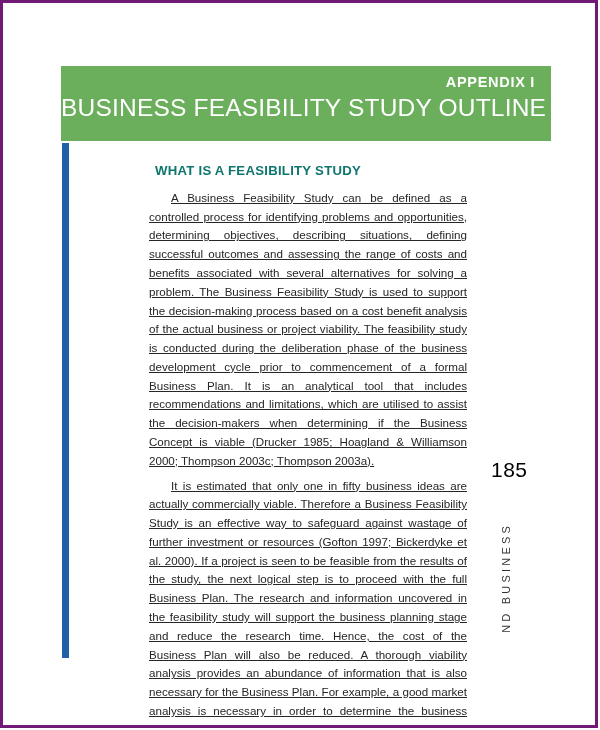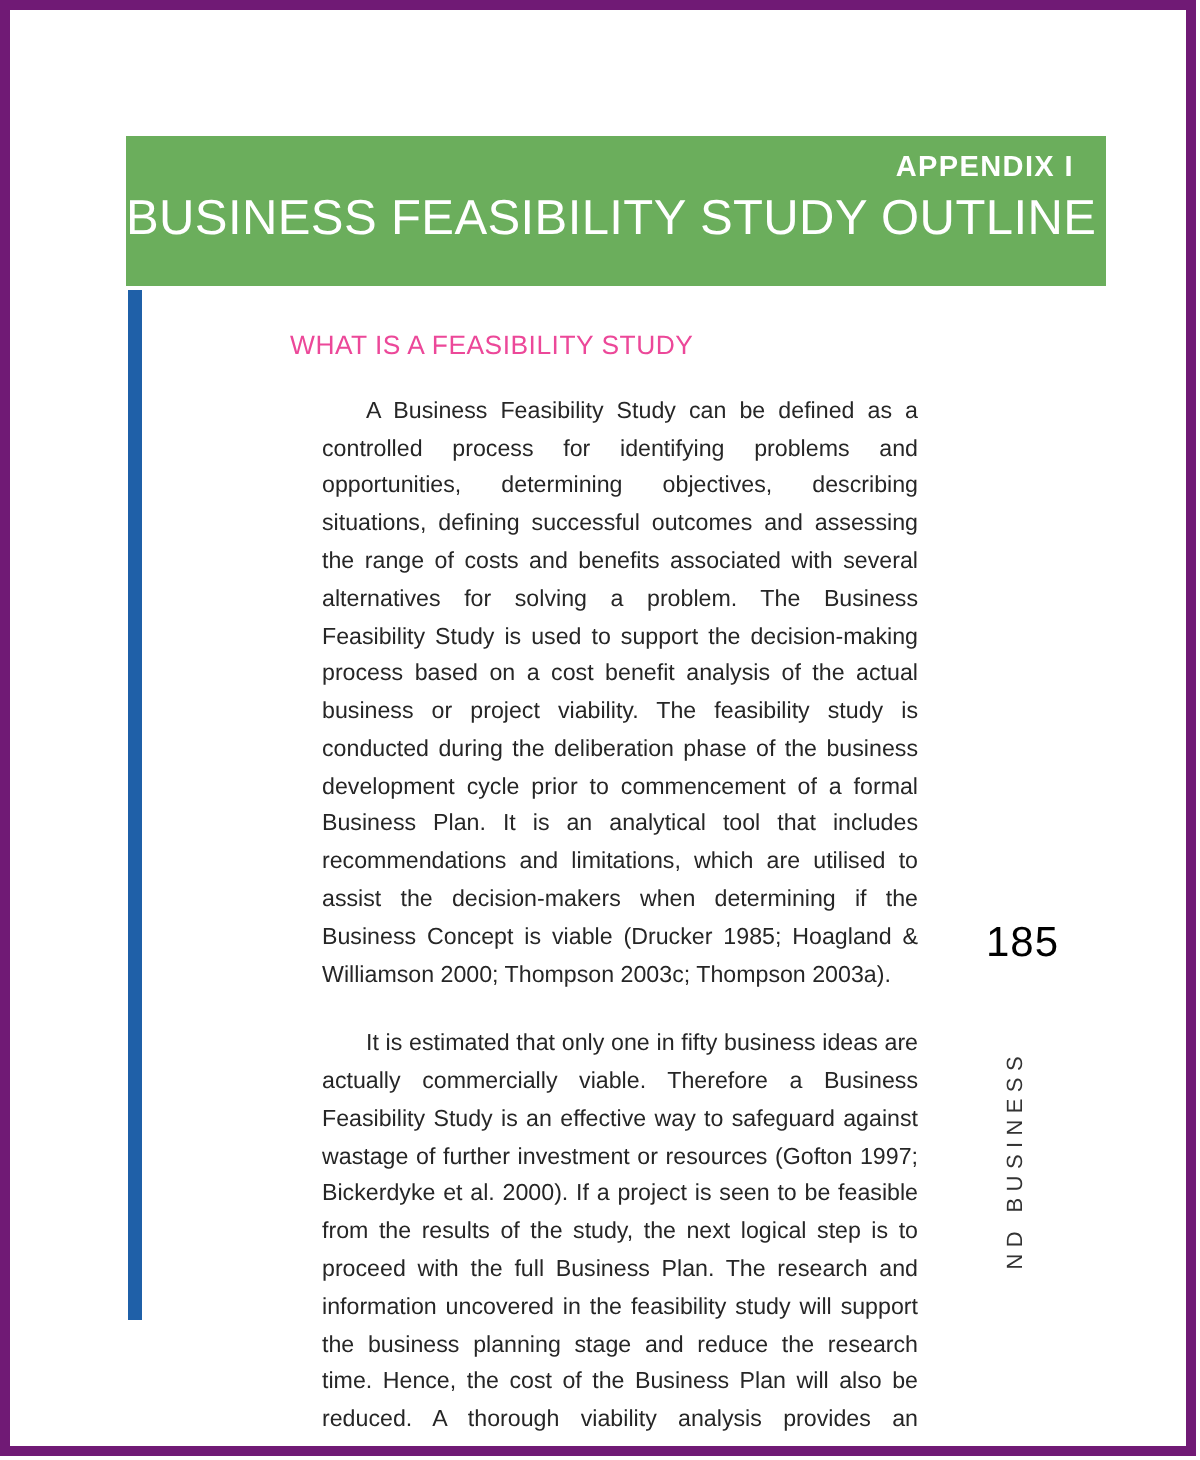--- a/index.html
+++ b/index.html
@@ -13,21 +13,21 @@
     overflow: hidden;
     font-family: "Liberation Sans", sans-serif;
   }
 
   
   .page {
     position: relative;
     width: 598px;
     height: 728px;
     background: #ffffff;
-    border: 5px solid #701a75;
+    border: 3px solid #701a75;
     box-sizing: border-box;
     overflow: hidden;
   }
 
   
   .banner {
     position: absolute;
     left: 58px;
     top: 63px;
     width: 490px;
@@ -67,39 +67,40 @@
 
   
   .content {
     position: absolute;
     left: 140px;
     top: 160px;
     width: 330px;
   }
   .section-heading {
     font-size: 13.2px;
-    font-weight: normal;
-    color: #ec4899;
+    font-weight: bold;
+    color: #0f766e;
     letter-spacing: 0.25px;
-    margin: 0 0 10px 0;
+    margin: 0 0 10px 12px;
     line-height: 1.2;
     white-space: nowrap;
   }
   .section-heading.second {
     margin-top: 29px;
     margin-bottom: 11px;
   }
   .body-para {
     font-size: 11.6px;
     color: #262626;
     line-height: 1.62;
     text-align: justify;
-    margin: 16px;
+    margin: 6px;
     text-indent: 22px;
     hyphens: none;
+    text-decoration: underline;
   }
 
   
   .page-number {
     position: absolute;
     left: 488px;
     top: 455px;
     font-size: 21px;
     color: #000000;
     letter-spacing: 0.5px;

